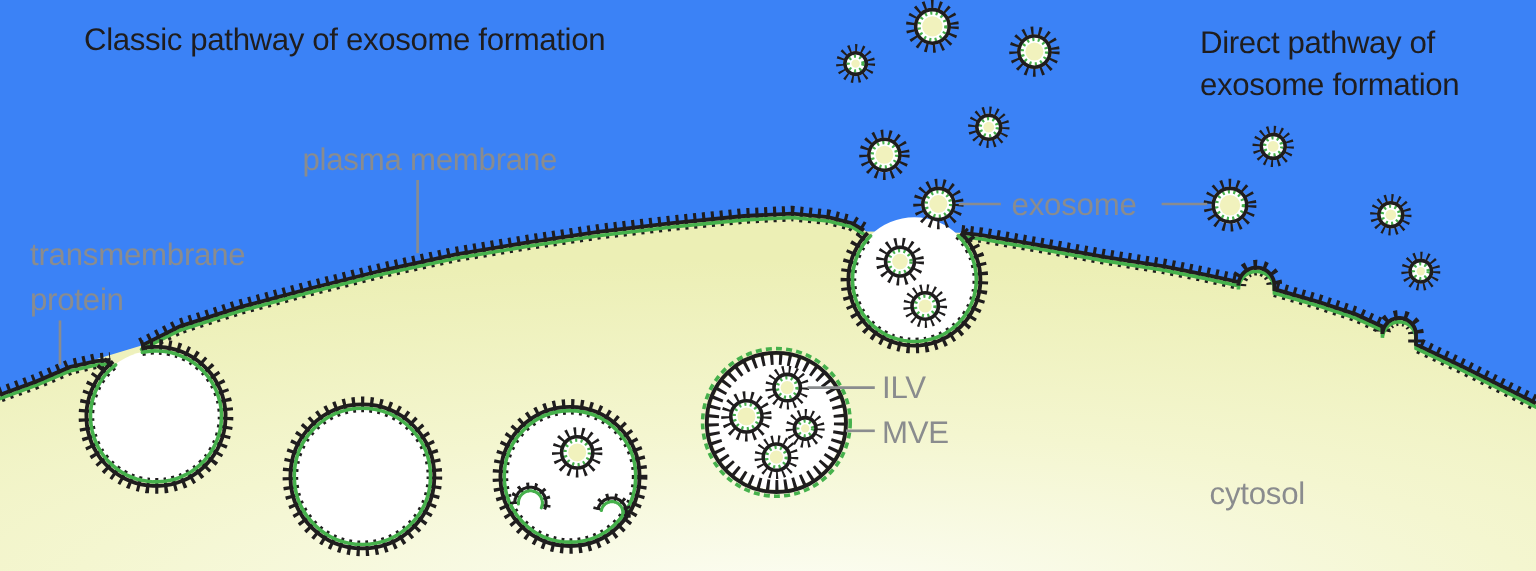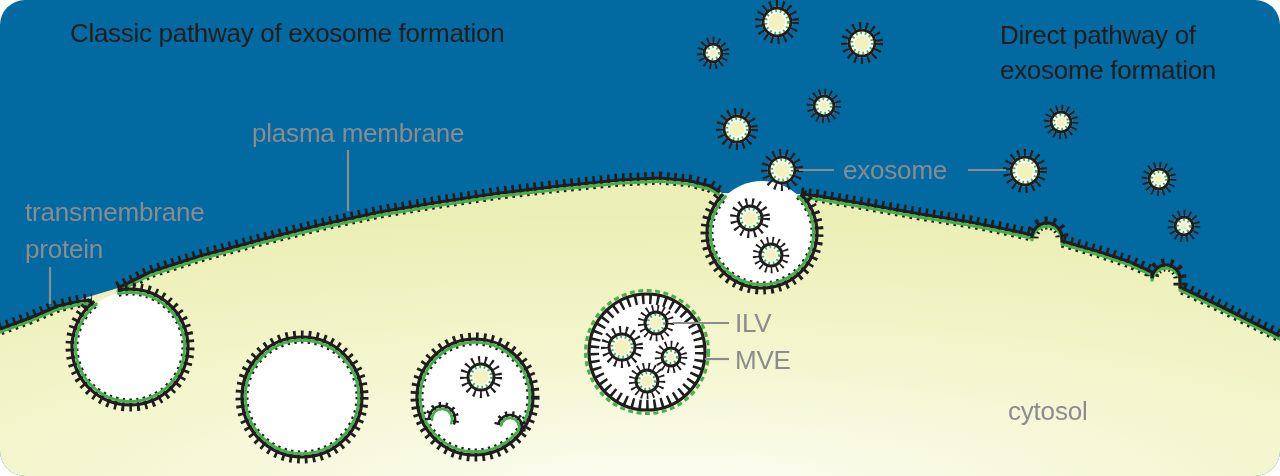--- a/index.html
+++ b/index.html
@@ -1,17 +1,17 @@
 <!DOCTYPE html>
 <html><head>
 <meta charset="utf-8">
 <style>
   html,body{margin:0;padding:0;background:#ffffff;}
-  .figure{position:relative;width:1280px;height:476px;background:#0369a1;overflow:hidden;
-          font-family:"Liberation Sans", sans-serif;border-radius:25px;}
+  .figure{position:relative;width:1280px;height:476px;background:#3b82f6;overflow:hidden;
+          font-family:"Liberation Sans", sans-serif;}
   svg{position:absolute;left:0;top:0;}
   .t-title{font-size:26px;letter-spacing:-0.3px;fill:#1f1d1e;}
   .t-label{font-size:26px;letter-spacing:-0.2px;fill:#8a8c8e;}
 </style>
 </head>
 <body>
 
 <div class="figure">
   <svg id="scene" width="1280" height="476" viewBox="0 0 1280 476">
     <defs>

